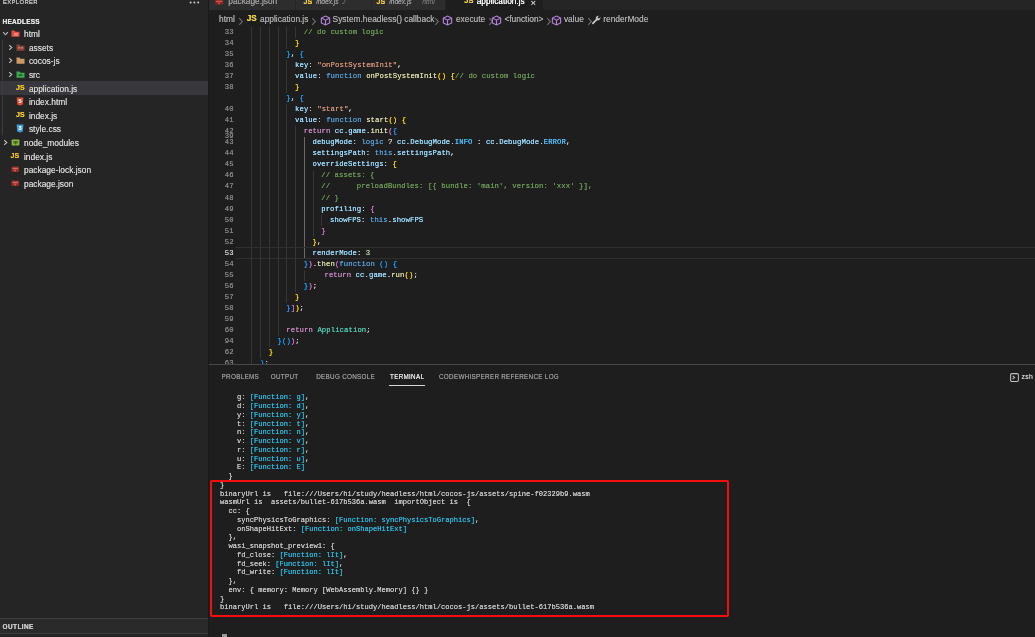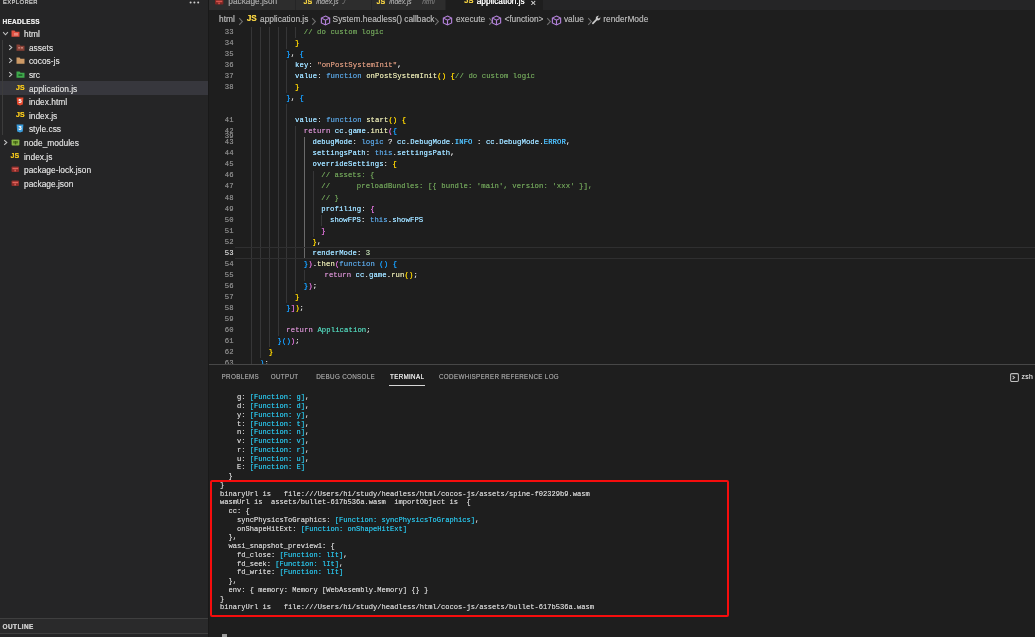--- a/index.html
+++ b/index.html
@@ -317,20 +317,24 @@
         <span class="code" style="left:86.00px;"><span class="vr">value</span>: <span class="kw">function</span> <span class="fn">onPostSystemInit</span><span class="bg1">() {</span><span class="cm">// do custom logic</span></span>
       </div>
 <div class="cl" style="top:55.2px;">
         <span class="num" style="color:#858585;">38</span>
         <span class="code" style="left:86.00px;"><span class="bg1">}</span></span>
       </div>
 <div class="cl" style="top:66.3px;">
         <span class="num" style="color:#858585;margin-top:38px;">39</span>
         <span class="code" style="left:77.26px;"><span class="bg3">}</span>, <span class="bg3">{</span></span>
       </div>
+<div class="cl" style="top:77.4px;">
+        <span class="num" style="color:#858585;">40</span>
+        <span class="code" style="left:86.00px;"><span class="vr">key</span>: <span class="st">"start"</span>,</span>
+      </div>
 <div class="cl" style="top:88.4px;">
         <span class="num" style="color:#858585;">41</span>
         <span class="code" style="left:86.00px;"><span class="vr">value</span>: <span class="kw">function</span> <span class="fn">start</span><span class="bg1">() {</span></span>
       </div>
 <div class="cl" style="top:99.5px;">
         <span class="num" style="color:#858585;">42</span>
         <span class="code" style="left:94.74px;"><span class="cf">return</span> <span class="vr">cc</span>.<span class="vr">game</span>.<span class="fn">init</span><span class="bg2">(</span><span class="bg3">{</span></span>
       </div>
 <div class="cl" style="top:110.5px;">
         <span class="num" style="color:#858585;">43</span>
@@ -398,21 +402,21 @@
       </div>
 <div class="cl" style="top:287.3px;">
         <span class="num" style="color:#858585;">59</span>
         <span class="code" style="left:42.30px;"></span>
       </div>
 <div class="cl" style="top:298.4px;">
         <span class="num" style="color:#858585;">60</span>
         <span class="code" style="left:77.26px;"><span class="cf">return</span> <span class="cls">Application</span>;</span>
       </div>
 <div class="cl" style="top:309.4px;">
-        <span class="num" style="color:#858585;">61</span>
+        <span class="num" style="color:#858585;">94</span>
         <span class="code" style="left:68.52px;"><span class="bg3">}()</span><span class="bg2">)</span>;</span>
       </div>
 <div class="cl" style="top:320.5px;">
         <span class="num" style="color:#858585;">62</span>
         <span class="code" style="left:59.78px;"><span class="bg1">}</span></span>
       </div>
 <div class="cl" style="top:331.5px;">
         <span class="num" style="color:#858585;">63</span>
         <span class="code" style="left:51.04px;"><span class="bg3">)</span>;</span>
       </div>

